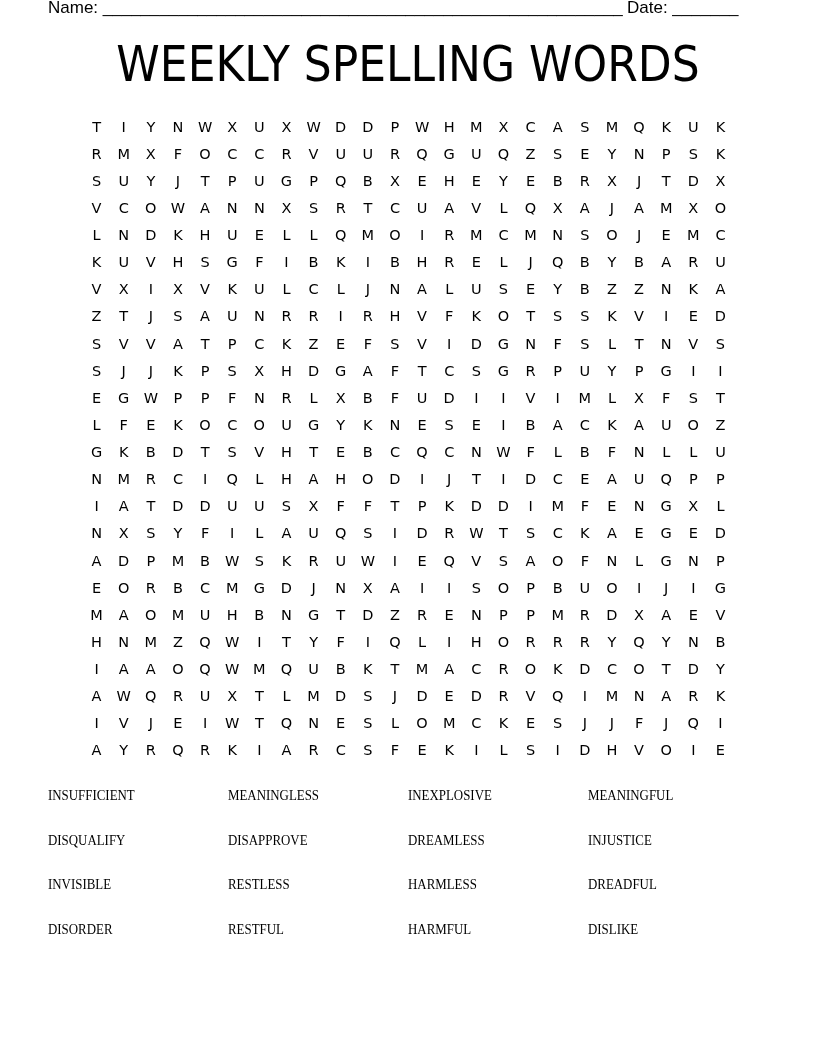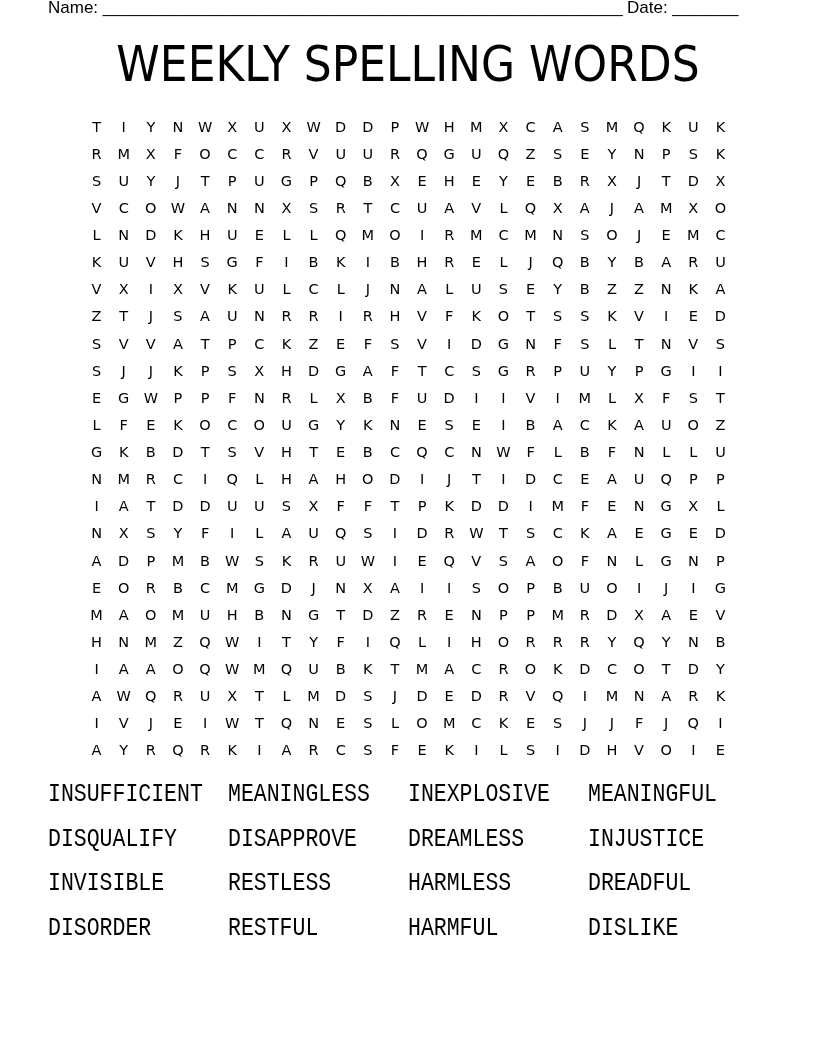--- a/index.html
+++ b/index.html
@@ -20,21 +20,21 @@
       position: absolute; top: 113px; left: 83px;
       display: grid; grid-template-columns: repeat(24, 27.13px);
       grid-auto-rows: 27.13px;
       font-family: "DejaVu Sans", sans-serif; font-size: 14.5px;
     }
     .cell { display: flex; align-items: center; justify-content: center; }
     .words {
       position: absolute; top: 778px; left: 48px;
       display: grid; grid-template-columns: repeat(4, 180px);
       grid-auto-rows: 44.5px;
-      font-family: Liberation Mono, monospace; font-size: 25px;
+      font-family: Liberation Serif, serif; font-size: 15px;
     }
     .word { white-space: nowrap; transform: scaleX(0.86); transform-origin: 0 0; line-height: 34px; }
   </style>
 </head>
 <body>
 
 <div class="header-line">
   <span class="name">Name: _______________________________________________________</span>
   <span class="date">Date: _______</span>
 </div>

